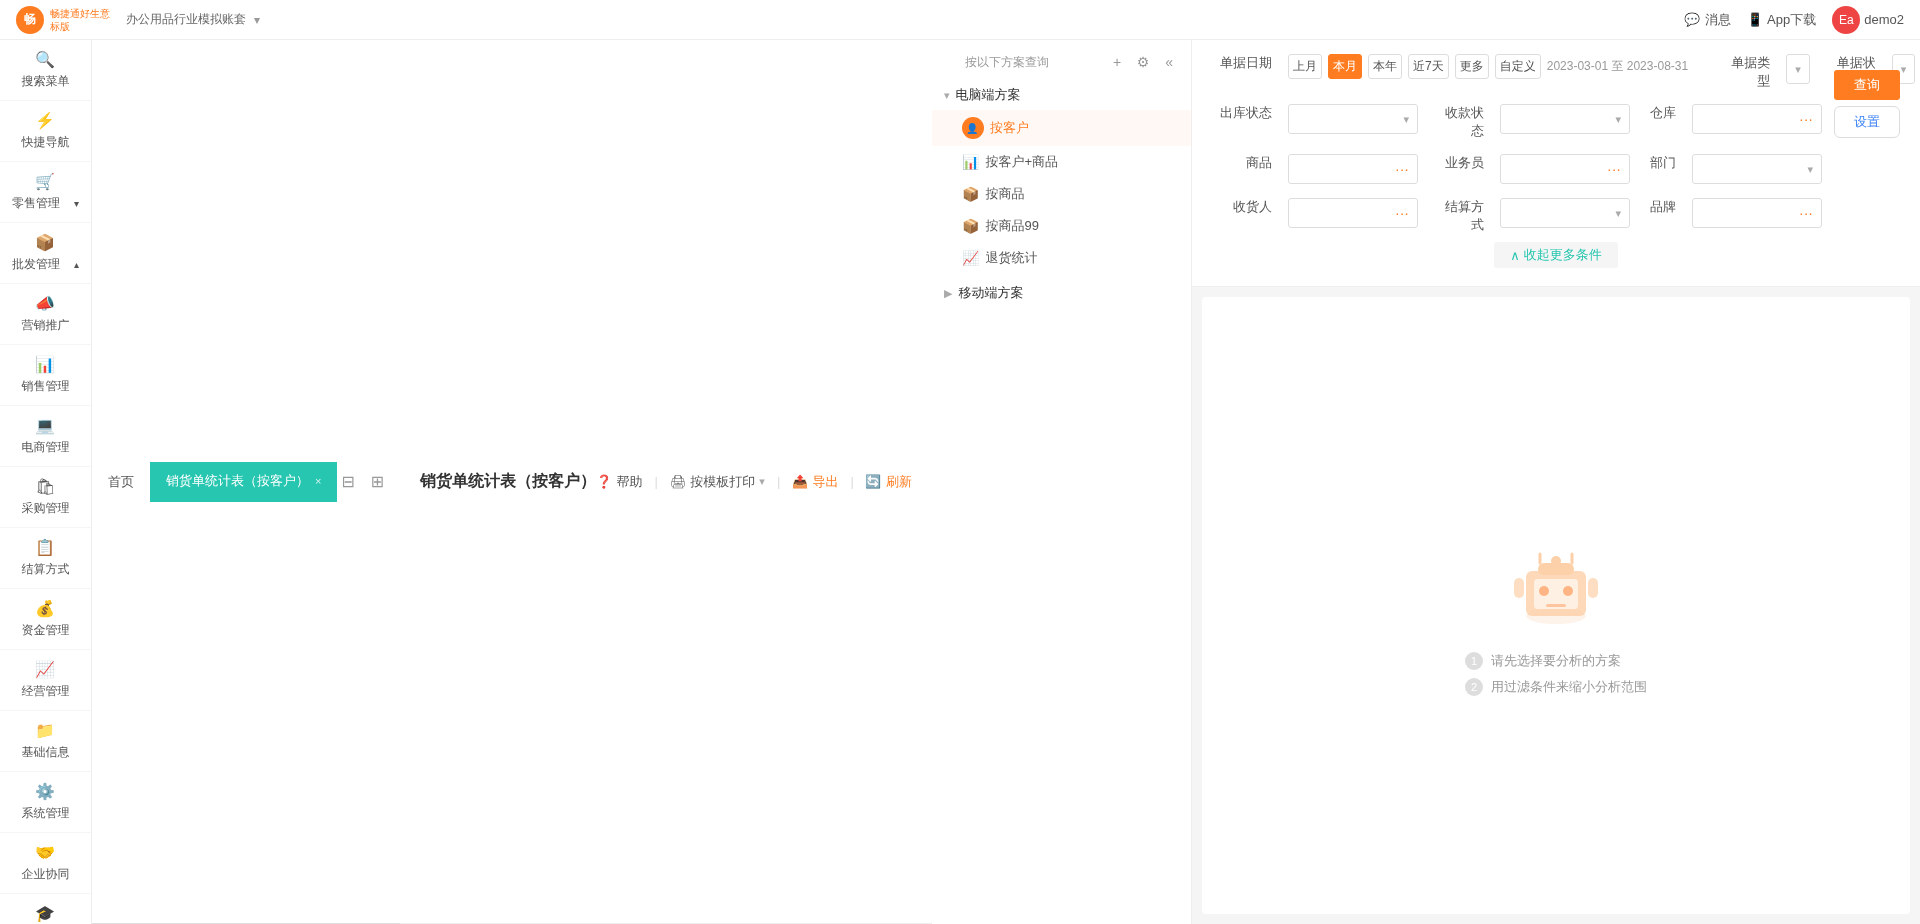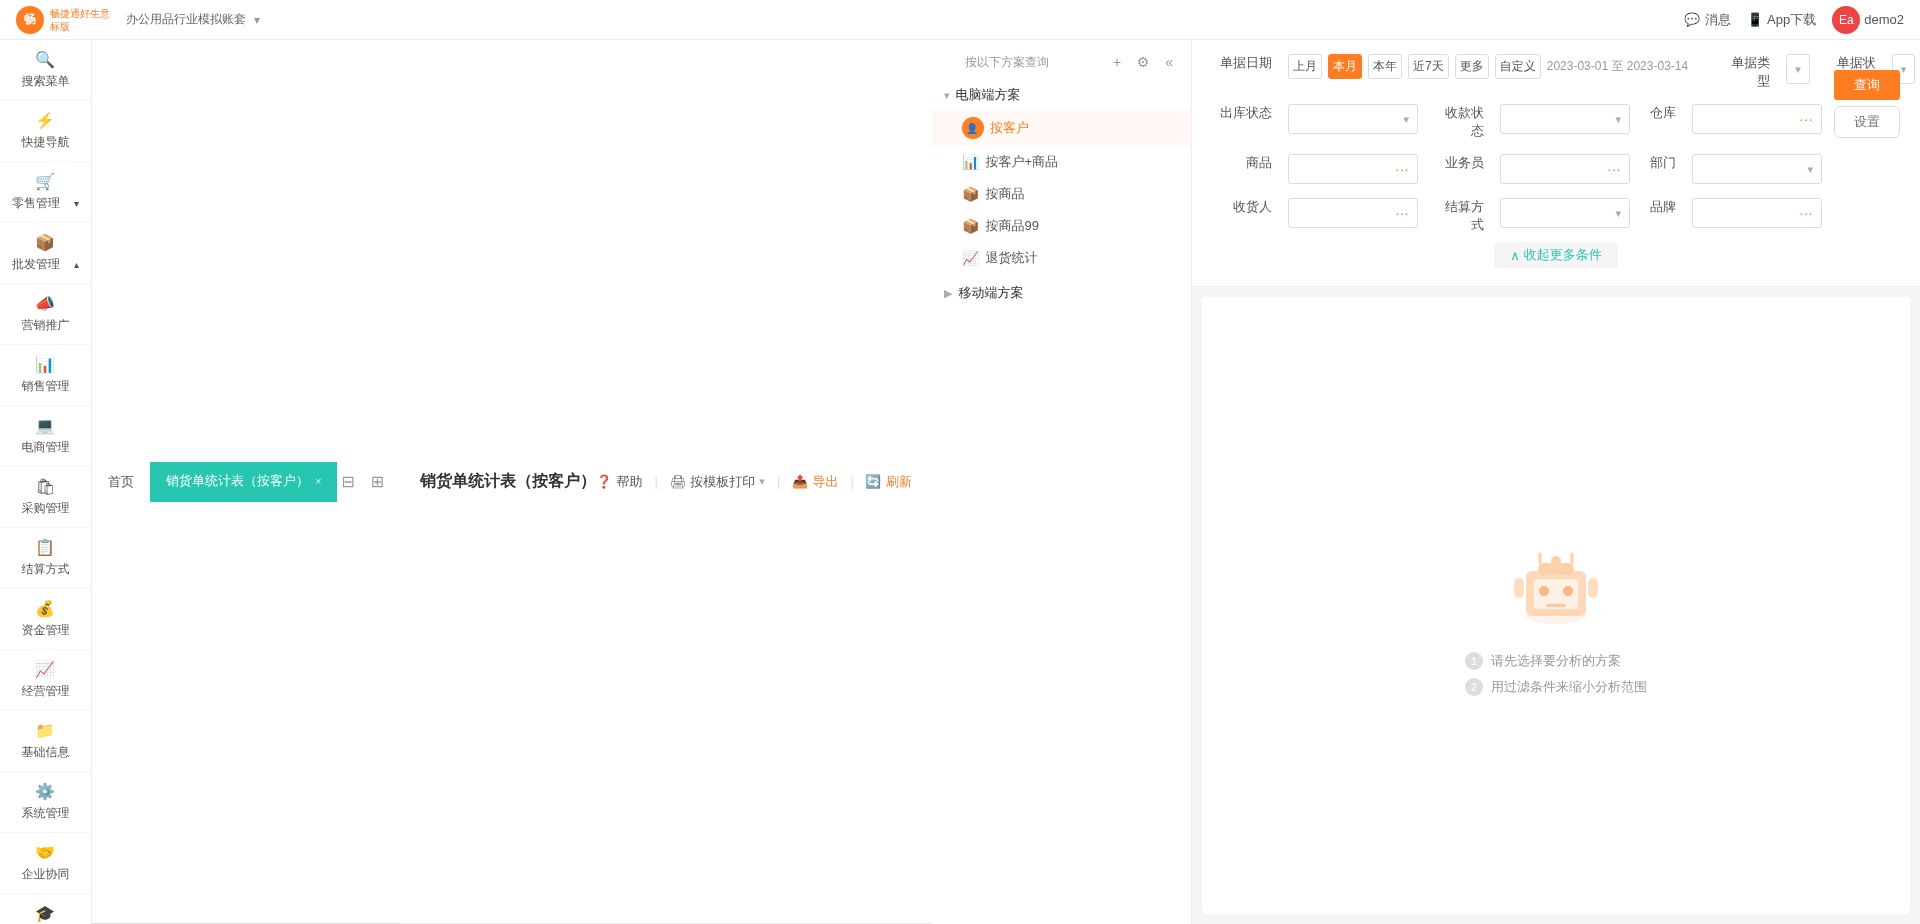--- a/index.html
+++ b/index.html
@@ -75,21 +75,21 @@
     .date-btn { padding: 3px 4px; font-size: 12px; border: 1px solid #ddd; border-radius: 3px; cursor: pointer; background: #fff; color: #555; }
     .date-btn.active { background: #ff7c20; color: #fff; border-color: #ff7c20; }
     .date-range { font-size: 12px; color: #999; }
     .filter-select { height: 30px; border: 1px solid #ddd; border-radius: 3px; padding: 0 8px; font-size: 13px; color: #555; display: flex; align-items: center; justify-content: space-between; cursor: pointer; flex: 1; background: #fff; }
     .filter-select-wide { flex: 2; }
     .filter-select .chevron { color: #aaa; font-size: 11px; }
     .filter-select .dots { color: #ff7c20; font-size: 14px; }
     .filter-more-row { display: flex; justify-content: center; padding: 8px 0 4px; }
     .collapse-btn { display: flex; align-items: center; gap: 4px; font-size: 13px; color: #26c6b0; cursor: pointer; background: #f5f5f5; border-radius: 3px; padding: 4px 16px; }
     .btn-query { background: #ff7c20; color: #fff; border: none; border-radius: 3px; padding: 6px 20px; font-size: 13px; cursor: pointer; }
-    .btn-settings { background: #fff; color: #737373; border: 1px solid #ddd; border-radius: 6px; padding: 6px 16px; font-size: 13px; cursor: pointer; }
+    .btn-settings { background: #fff; color: #3b82f6; border: 1px solid #ddd; border-radius: 6px; padding: 6px 16px; font-size: 13px; cursor: pointer; }
 
     
     .empty-area { flex: 1; display: flex; flex-direction: column; align-items: center; justify-content: center; background: #fff; margin: 10px; border-radius: 4px; }
     .empty-illustration { width: 120px; height: 120px; margin-bottom: 16px; }
     .empty-tips { display: flex; flex-direction: column; gap: 8px; }
     .empty-tip { display: flex; align-items: flex-start; gap: 8px; font-size: 13px; color: #999; }
     .tip-num { width: 18px; height: 18px; background: #ddd; border-radius: 50%; display: flex; align-items: center; justify-content: center; font-size: 11px; color: #fff; flex-shrink: 0; }
   </style>
 </head>
 <body>
@@ -300,21 +300,21 @@
 
               <div class="filter-row">
                 <span class="filter-label">单据日期</span>
                 <div class="filter-date-area">
                   <button class="date-btn">上月</button>
                   <button class="date-btn active">本月</button>
                   <button class="date-btn">本年</button>
                   <button class="date-btn">近7天</button>
                   <button class="date-btn">更多</button>
                   <button class="date-btn">自定义</button>
-                  <span class="date-range">2023-03-01 至 2023-03-14</span>
+                  <span class="date-range">2023-03-01 至 2023-08-31</span>
                 </div>
                 <div style="flex:1;"></div>
                 <span class="filter-label" style="width:50px;">单据类型</span>
                 <div class="filter-select filter-select-wide">
                   <span></span>
                   <span class="chevron">▾</span>
                 </div>
                 <span class="filter-label" style="width:50px;">单据状态</span>
                 <div class="filter-select filter-select-wide">
                   <span></span>

